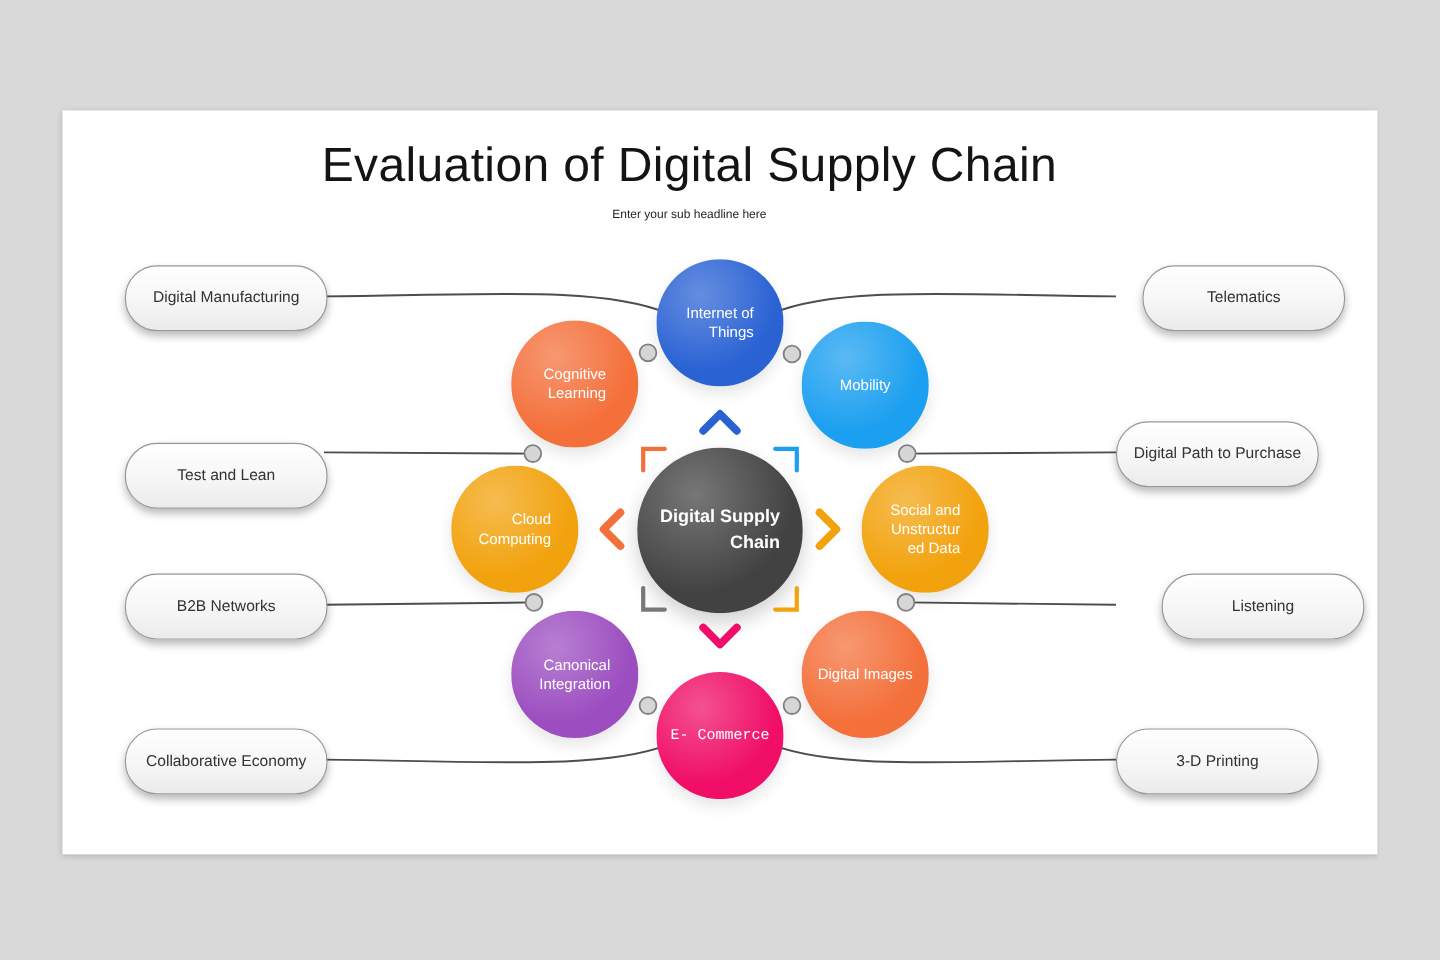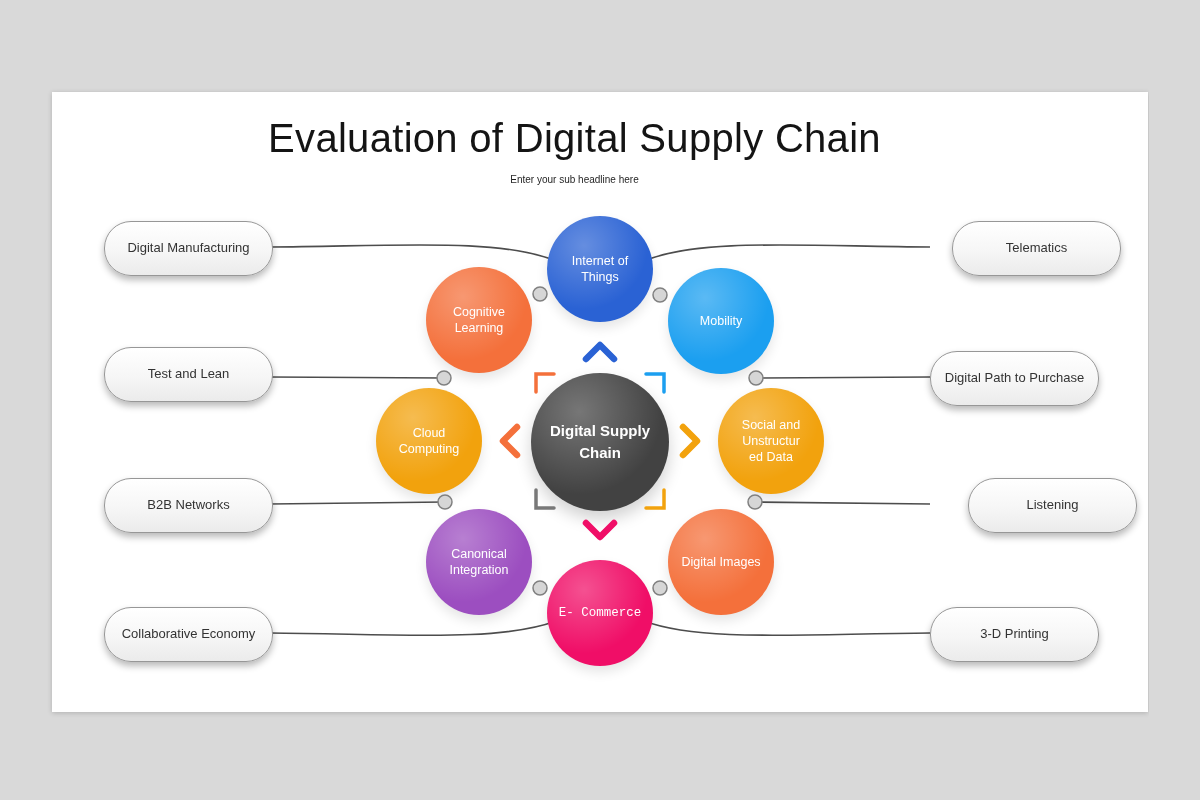--- a/index.html
+++ b/index.html
@@ -18,21 +18,21 @@
   .subtitle{
     position:absolute;left:0;right:0;top:174px;text-align:center;
     font-size:10px;color:#1f1f1f;
   }
   svg.layer{position:absolute;left:0;top:0;width:1200px;height:800px;pointer-events:none;}
   .node{
     position:absolute;border-radius:50%;
     display:flex;align-items:center;justify-content:center;text-align:center;
     color:#fff;box-shadow:0 6px 12px rgba(0,0,0,.10);
   }
-  .node-label{font-size:12.5px;line-height:1.3;}
+  .node-label{font-size:12.5px;line-height:1.3;text-align:right;}
   .center-node{box-shadow:0 8px 16px rgba(0,0,0,.18);}
   .center-node .node-label{font-size:15px;font-weight:700;line-height:1.45;}
   .pill{
     position:absolute;width:167px;height:53px;border-radius:27px;
     background:linear-gradient(180deg,#ffffff 0%,#f6f6f6 55%,#ebebeb 100%);
     border:1px solid #979797;
     box-shadow:0 4px 7px rgba(0,0,0,.28);
     display:flex;align-items:center;justify-content:center;text-align:center;
   }
   .pill-label{font-size:13px;color:#333;line-height:1.25;padding:0 12px;}
@@ -111,21 +111,21 @@
         <div class="node-label">
           <div>Digital Supply</div>
           <div>Chain</div>
         </div>
       </div>
     </div>
   <div id="pills">
       <div class="pill" style="left: 104px; top: 220.5px;">
         <div class="pill-label">Digital Manufacturing</div>
       </div>
-      <div class="pill" style="left: 104px; top: 347px;">
+      <div class="pill" style="left: 104px; top: 369px;">
         <div class="pill-label">Test and Lean</div>
       </div>
       <div class="pill" style="left: 104px; top: 477.5px;">
         <div class="pill-label">B2B Networks</div>
       </div>
       <div class="pill" style="left: 104px; top: 606.5px;">
         <div class="pill-label">Collaborative Economy</div>
       </div>
       <div class="pill" style="left: 952px; top: 220.5px;">
         <div class="pill-label">Telematics</div>

